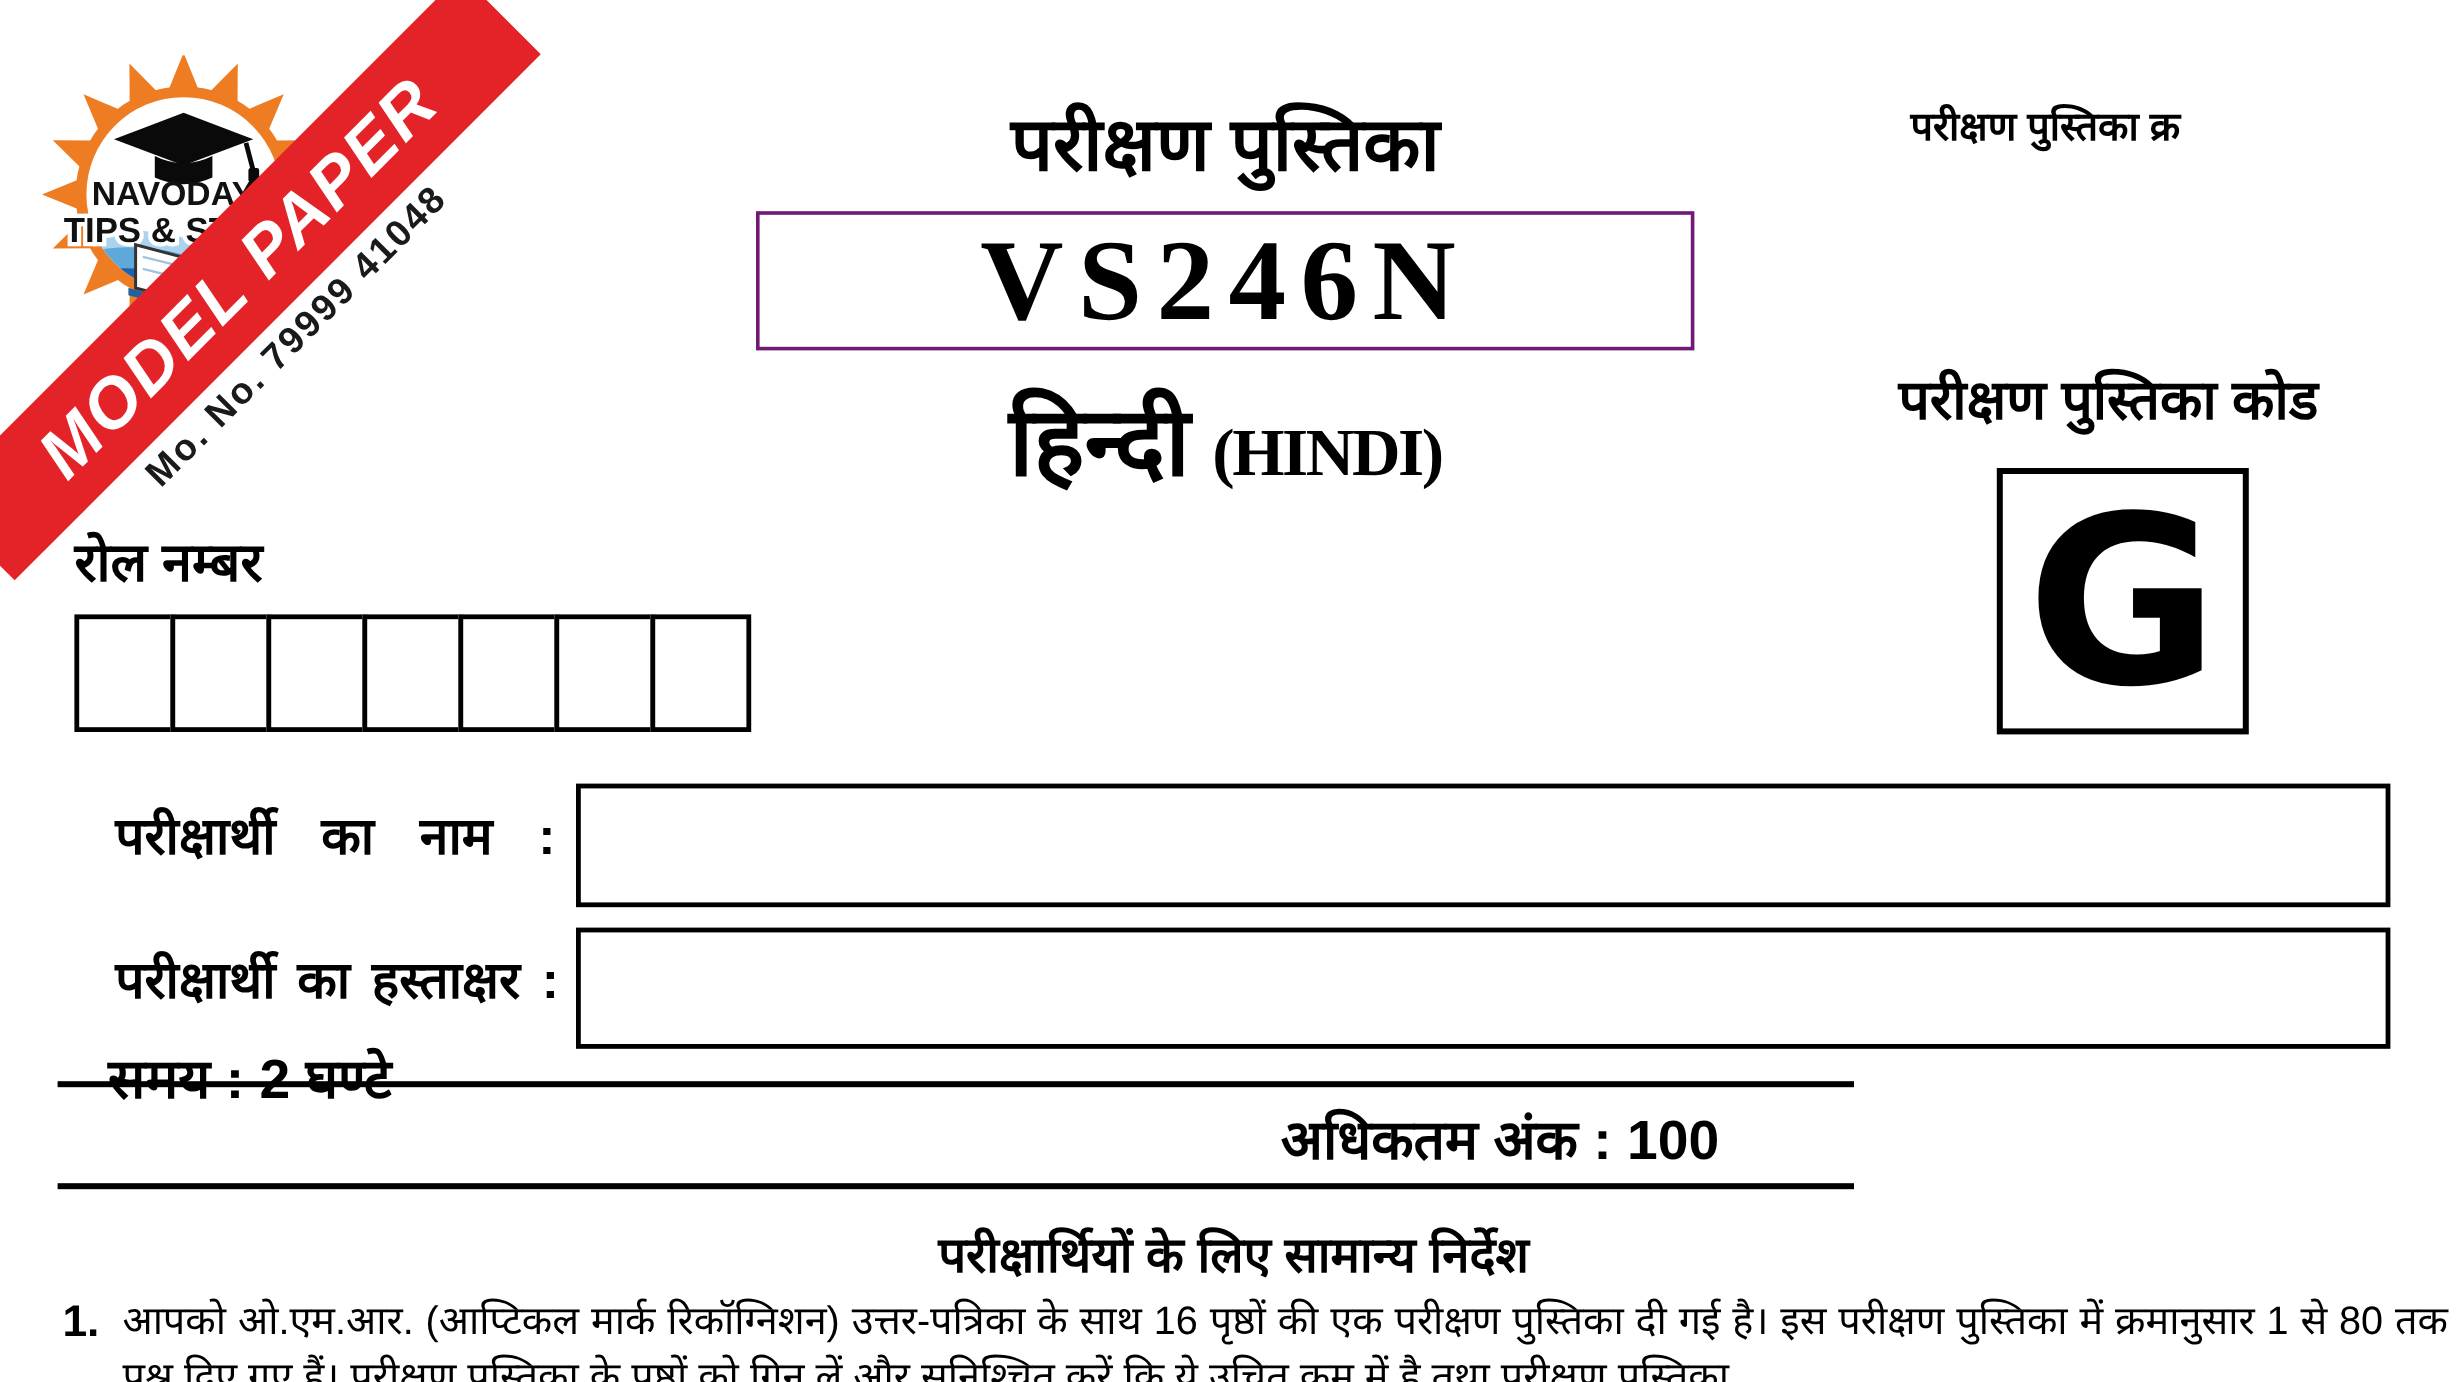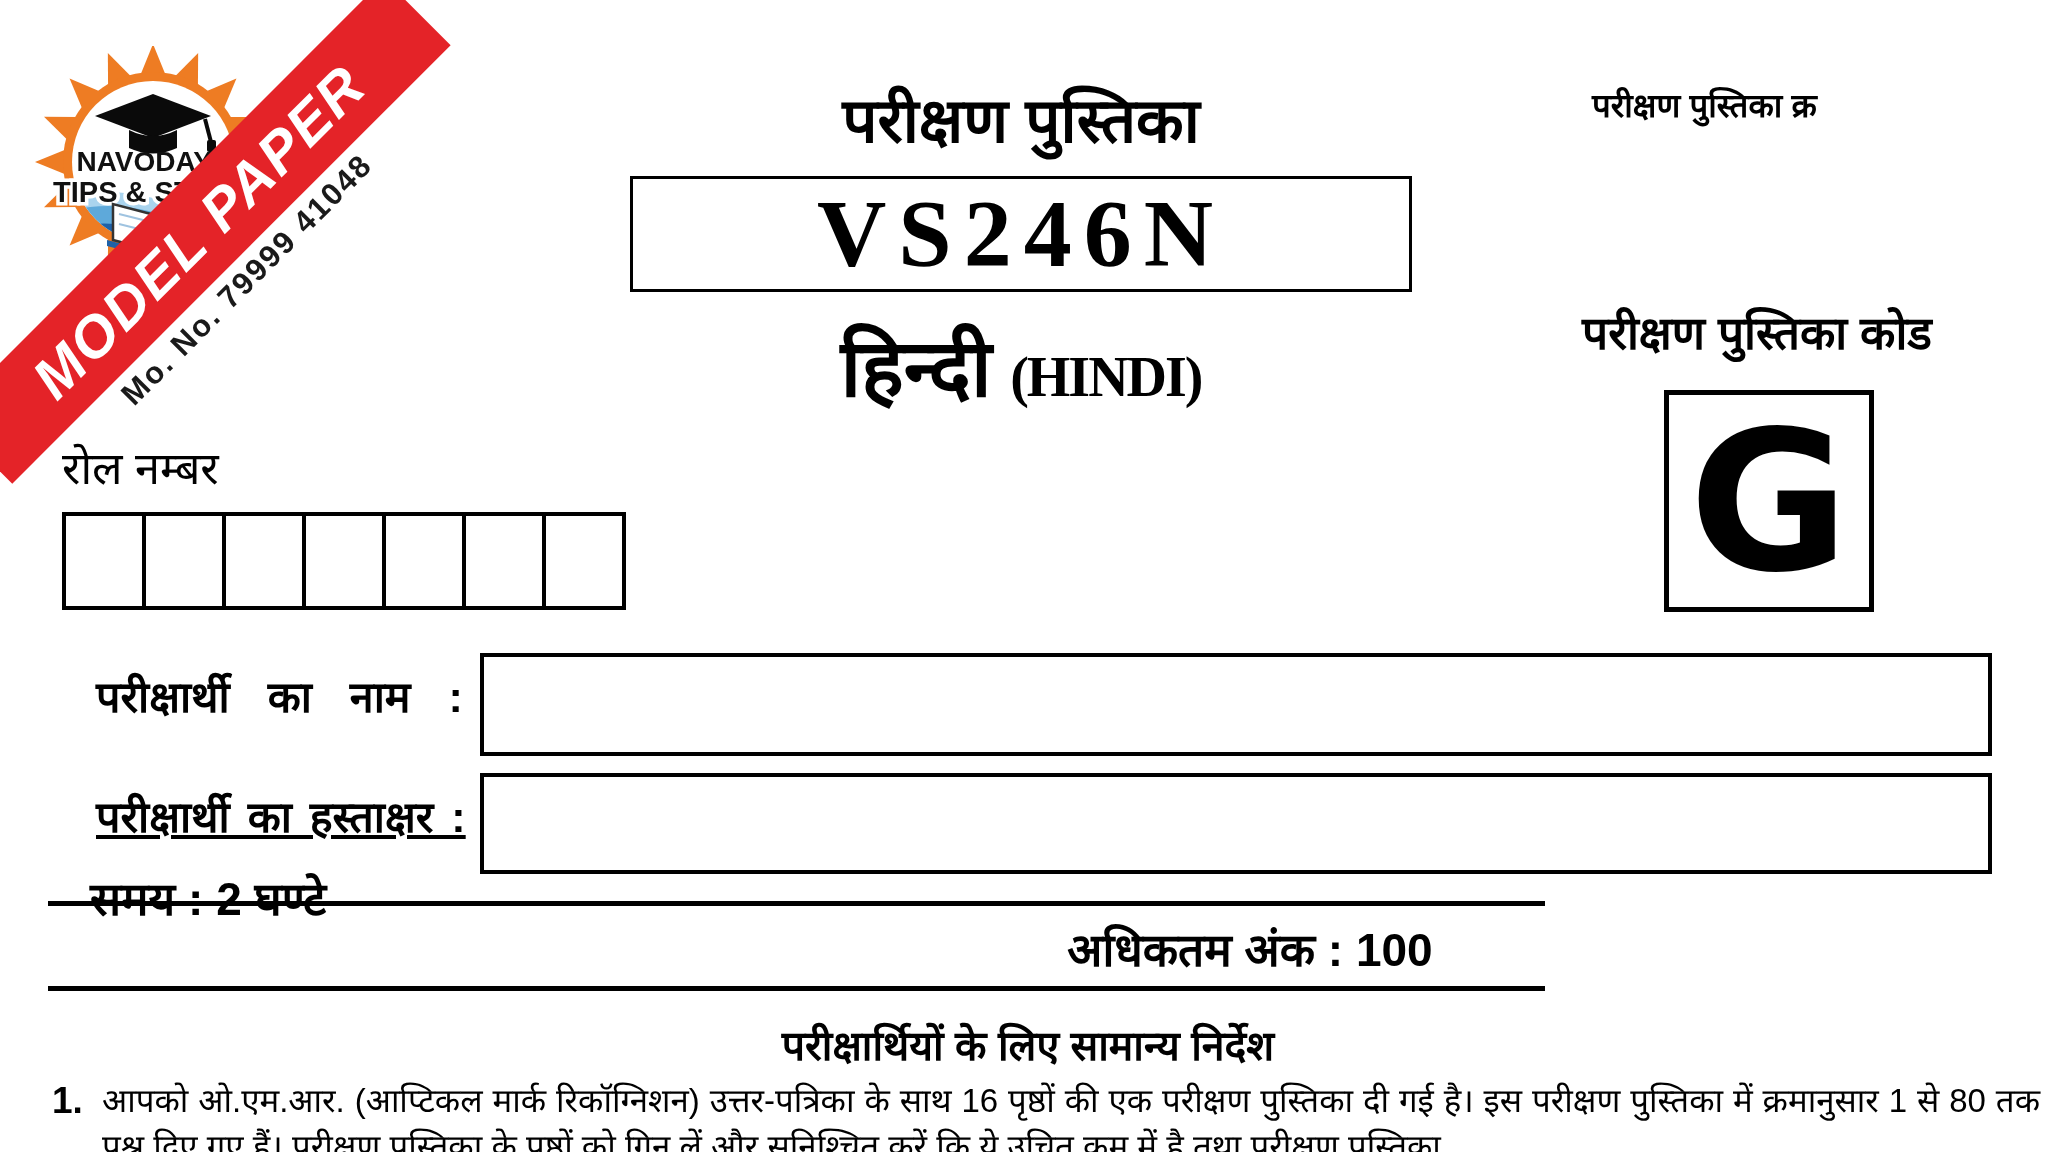--- a/index.html
+++ b/index.html
@@ -26,21 +26,21 @@
     white-space:nowrap;
   }
   #ribbon-phone{
     margin-top:4px;font-size:31px;font-weight:bold;color:#1a1a1a;letter-spacing:2px;white-space:nowrap;
   }
 
   
   #center-block{left:630px;top:0;width:782px;text-align:center;}
   #booklet-title{margin-top:76px;font-size:62px;font-weight:bold;white-space:nowrap;}
   #code-box{
-    margin-top:16px;height:110px;border:3px solid #000000;
+    margin-top:16px;height:110px;border:3px solid #701a75;
     display:flex;align-items:center;justify-content:center;
   }
   #code-box span{
     font-family:"Liberation Serif","DejaVu Serif",serif;
     font-weight:bold;font-size:96px;letter-spacing:12px;line-height:1;
   }
   #subject-line{margin-top:18px;white-space:nowrap;}
   #subject-line .hi{font-size:80px;font-weight:bold;}
   #subject-line .en{
     font-family:"Liberation Serif","DejaVu Serif",serif;
@@ -50,29 +50,29 @@
   
   #booklet-no-label{left:1592px;top:82px;font-size:33px;font-weight:bold;white-space:nowrap;}
   #booklet-code-label{left:1582px;top:300px;font-size:46px;font-weight:bold;white-space:nowrap;}
   #g-box{
     left:1664px;top:390px;width:200px;height:212px;border:5px solid #000;
     display:flex;align-items:center;justify-content:center;
   }
   #g-box span{font-size:195px;font-weight:800;line-height:1;font-family:"DejaVu Sans","Liberation Sans",sans-serif;}
 
   
-  #roll-label{left:62px;top:436px;font-size:45px;font-weight:normal;}
+  #roll-label{left:62px;top:436px;font-size:45px;font-weight:bold;}
   #roll-row{left:62px;top:512px;display:flex;}
   .roll-cell{width:76px;height:90px;border:4px solid #000;background:#fff;margin-left:-4px;}
   .roll-cell:first-child{margin-left:0;}
 
   
   #name-label{left:96px;top:666px;font-size:43px;font-weight:bold;word-spacing:26px;white-space:nowrap;}
   #name-box{left:480px;top:653px;width:1504px;height:95px;border:4px solid #000;background:#fff;}
-  #sig-label{left:96px;top:786px;font-size:43px;font-weight:bold;word-spacing:6px;white-space:nowrap;text-decoration:underline;}
+  #sig-label{left:96px;top:786px;font-size:43px;font-weight:bold;word-spacing:6px;white-space:nowrap;}
   #sig-box{left:480px;top:773px;width:1504px;height:93px;border:4px solid #000;background:#fff;}
 
   
   .rule{left:48px;width:1497px;height:5px;background:#000;}
   #rule-top{top:901px;}
   #rule-bottom{top:986px;}
   #time-label{left:90px;top:866px;font-size:46px;font-weight:bold;white-space:nowrap;}
   #marks-label{left:1000px;top:917px;width:500px;text-align:center;font-size:46px;font-weight:bold;white-space:nowrap;}
 
   

